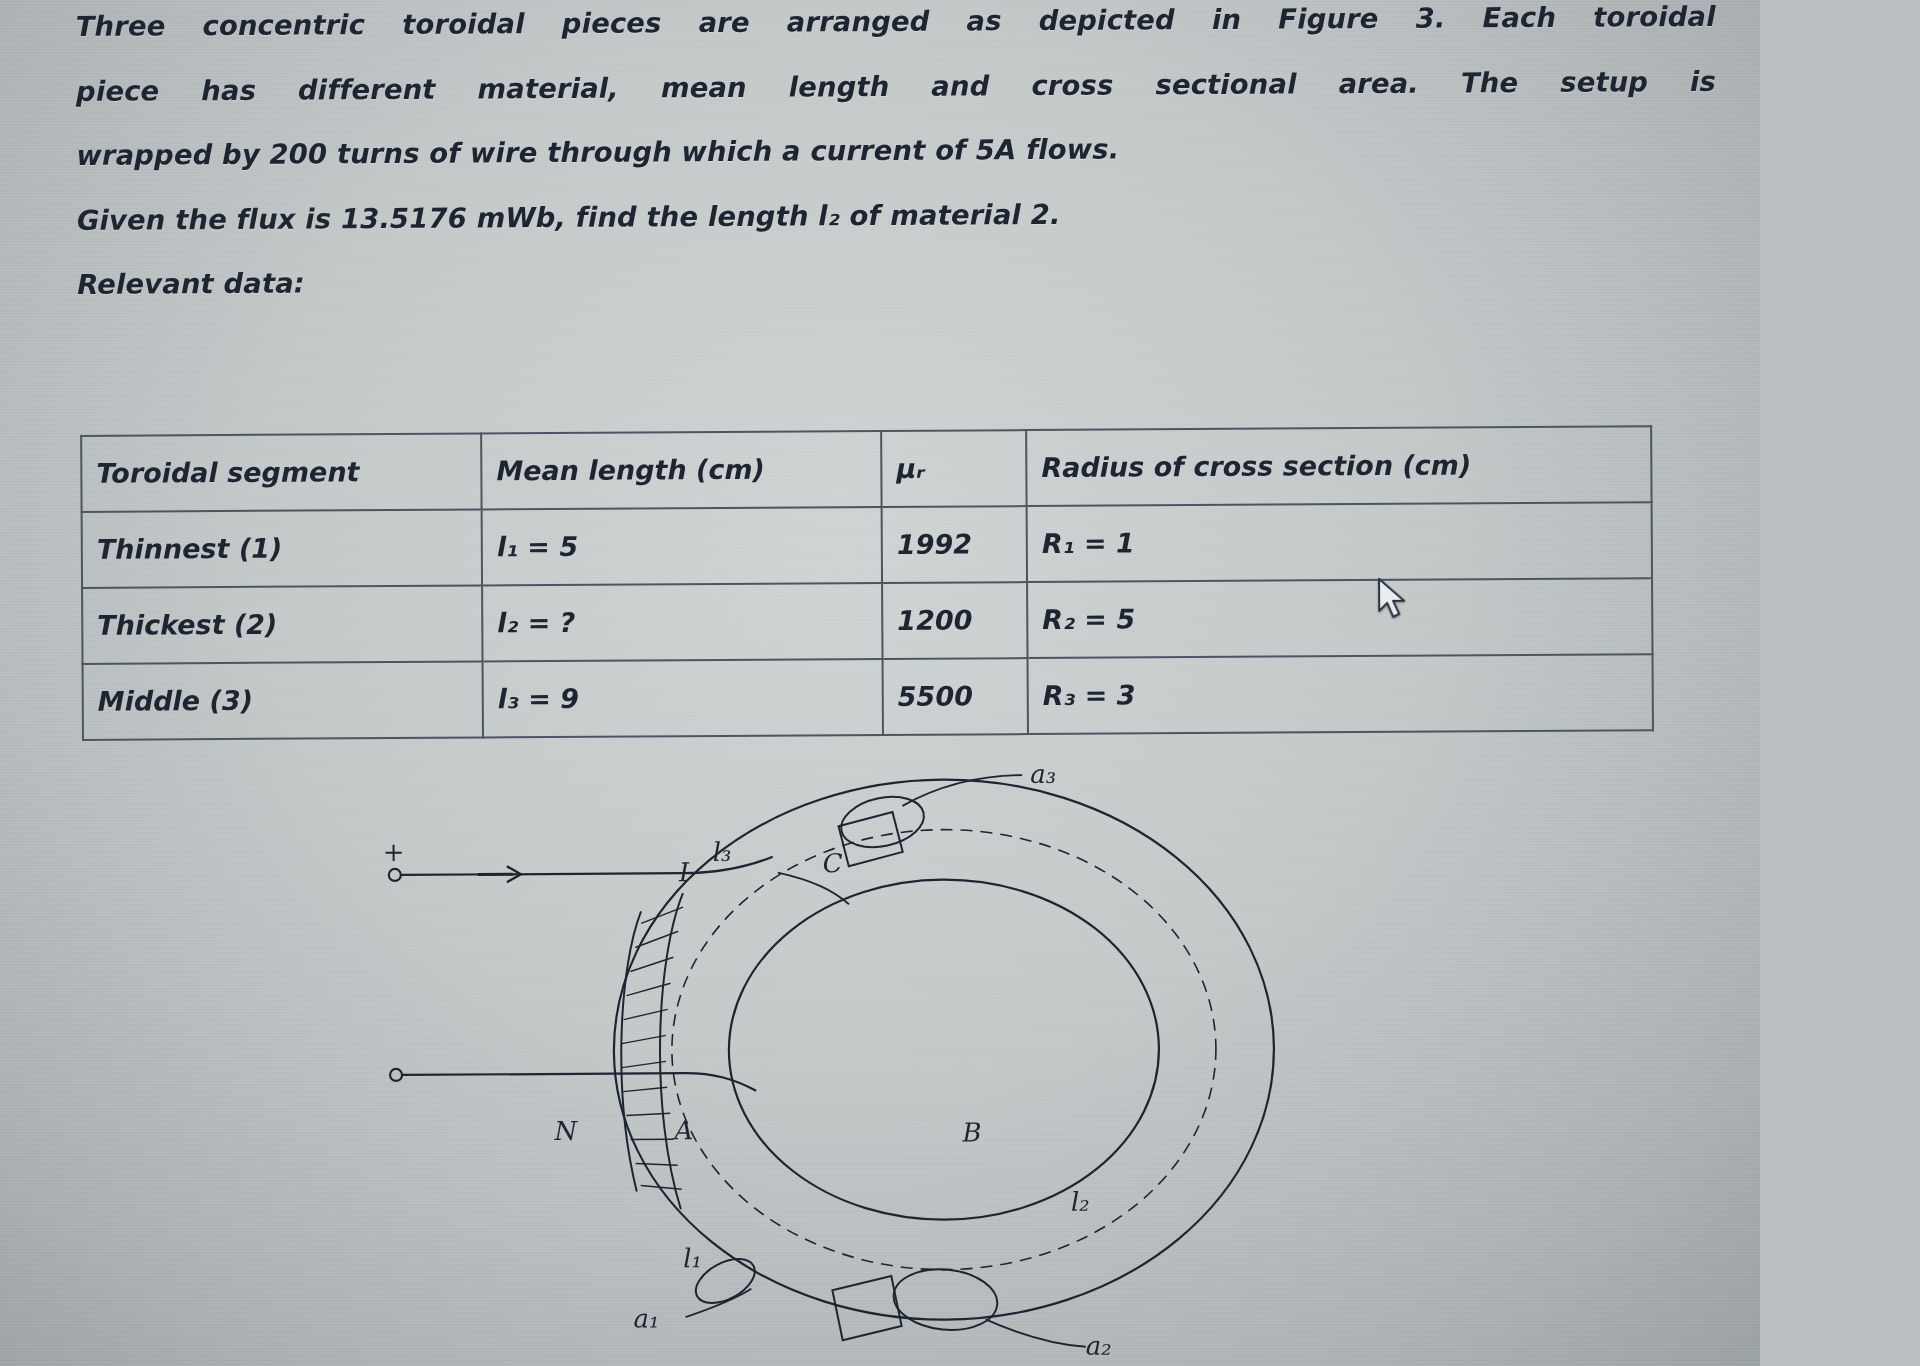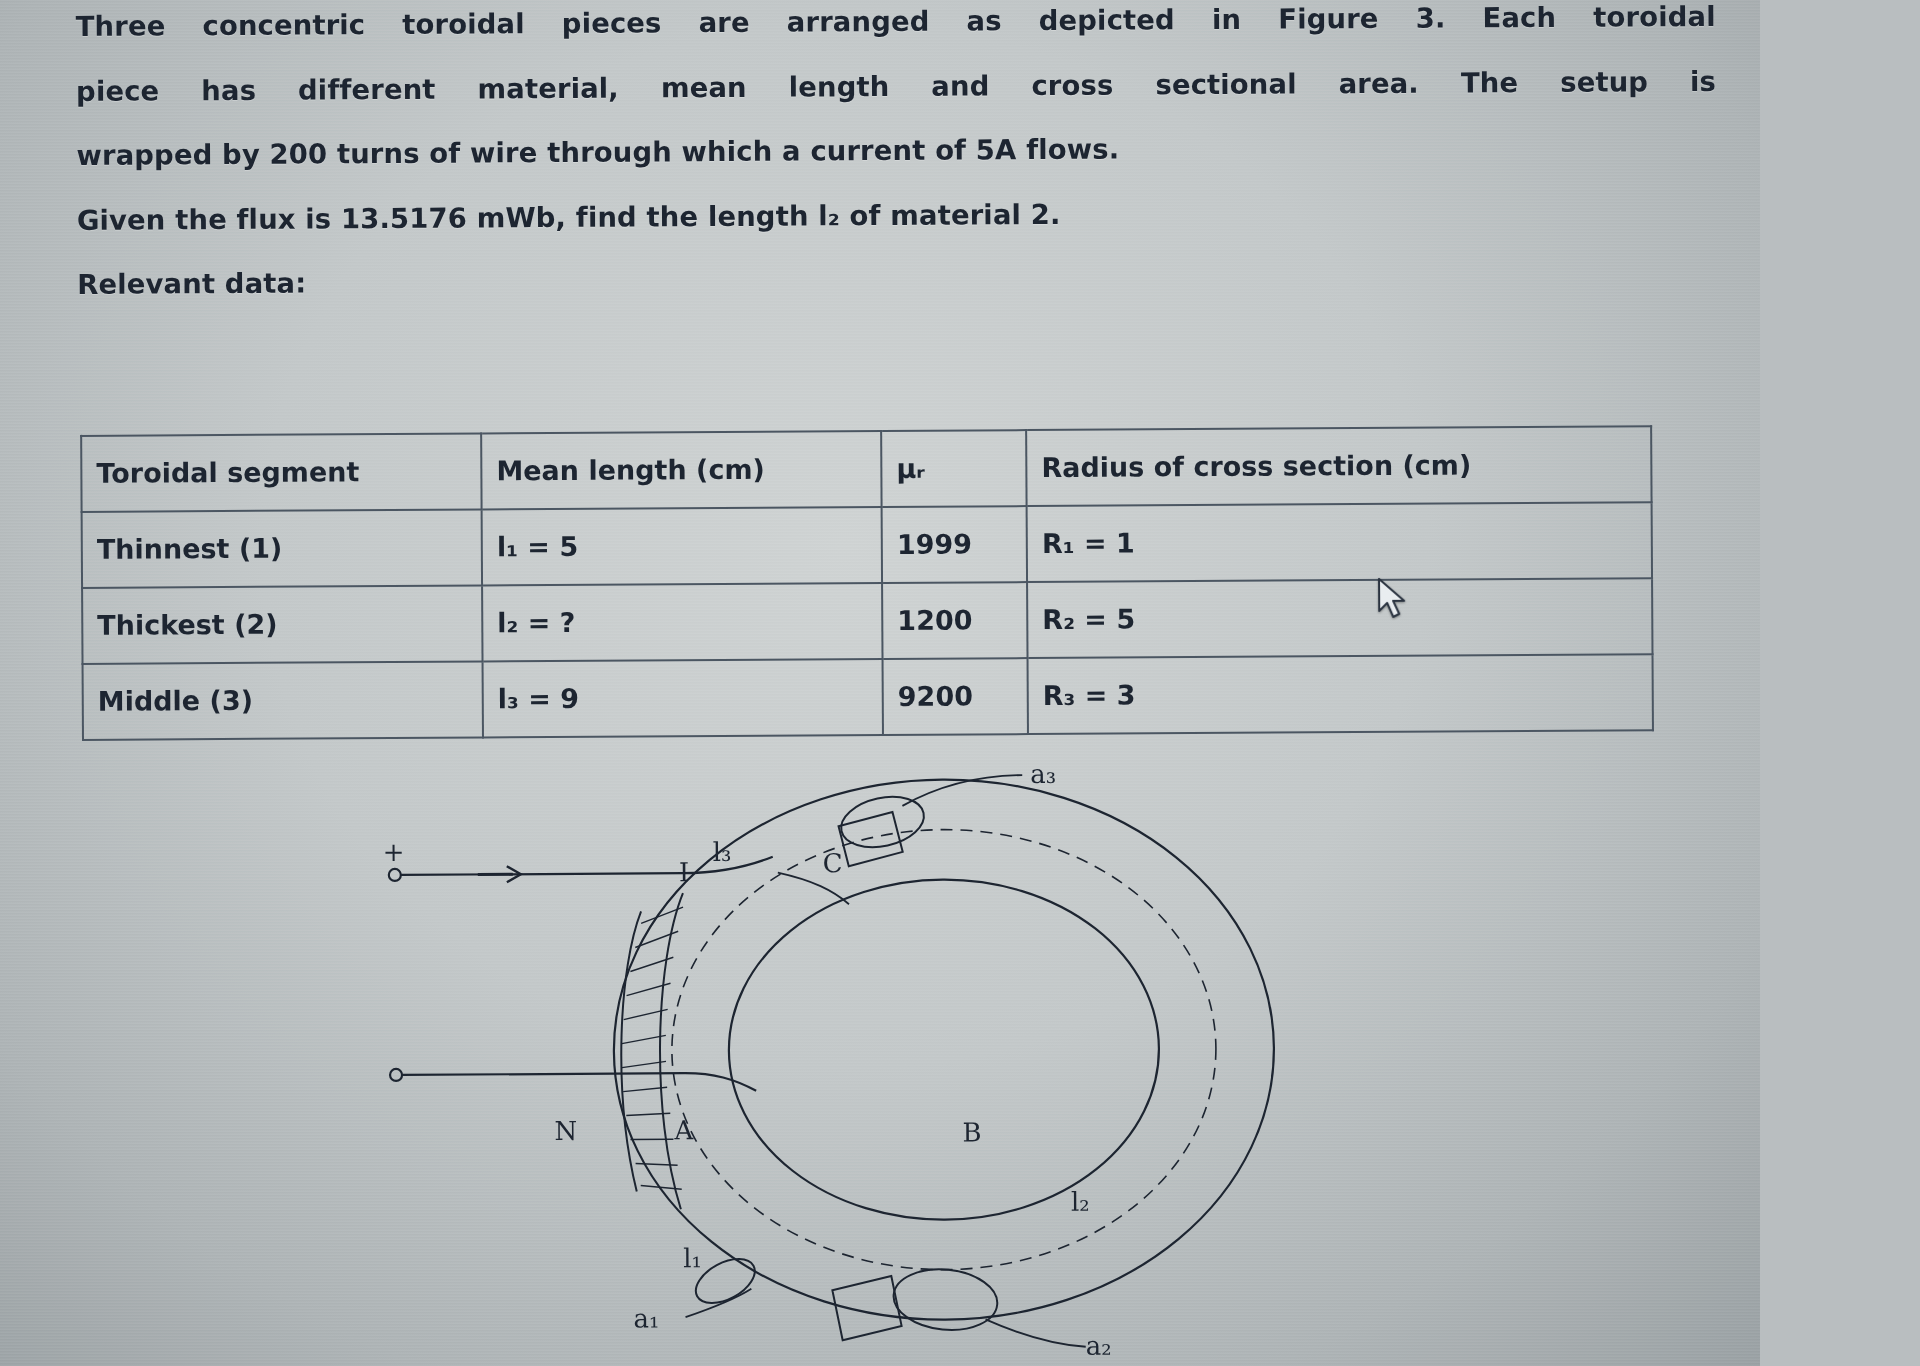--- a/index.html
+++ b/index.html
@@ -15,20 +15,21 @@
     color: #1b2330;
   }
   
   #page {
     position: relative;
     width: 1760px;
     height: 1366px;
     background:
       radial-gradient(ellipse at 48% 40%, #cfd3d3 0%, #c3c8c9 45%, #aeb4b6 78%, #9aa1a4 100%);
     overflow: hidden;
+    font-style: italic;
   }
   #page:before {
     content: "";
     position: absolute;
     inset: 0;
     background:
       repeating-linear-gradient(0deg, rgba(255,255,255,0.045) 0px, rgba(255,255,255,0.045) 1px, rgba(0,0,0,0.02) 2px, rgba(0,0,0,0.02) 3px);
     pointer-events: none;
     mix-blend-mode: overlay;
   }
@@ -140,33 +141,33 @@
             <th>Toroidal segment</th>
             <th>Mean length (cm)</th>
             <th>μᵣ</th>
             <th>Radius of cross section (cm)</th>
           </tr>
         </thead>
         <tbody>
           <tr>
             <td>Thinnest (1)</td>
             <td>l₁ = 5</td>
-            <td>1999</td>
+            <td>1992</td>
             <td>R₁ = 1</td>
           </tr>
           <tr>
             <td>Thickest (2)</td>
             <td>l₂ = ?</td>
             <td>1200</td>
             <td>R₂ = 5</td>
           </tr>
           <tr>
             <td>Middle (3)</td>
             <td>l₃ = 9</td>
-            <td>9200</td>
+            <td>5500</td>
             <td>R₃ = 3</td>
           </tr>
         </tbody>
       </table>
     </div>
 
     <div class="figure">
       <svg width="1160" height="600" viewBox="0 0 1160 600">
         <g fill="none" stroke="#1d2531" stroke-width="2.2">
 

